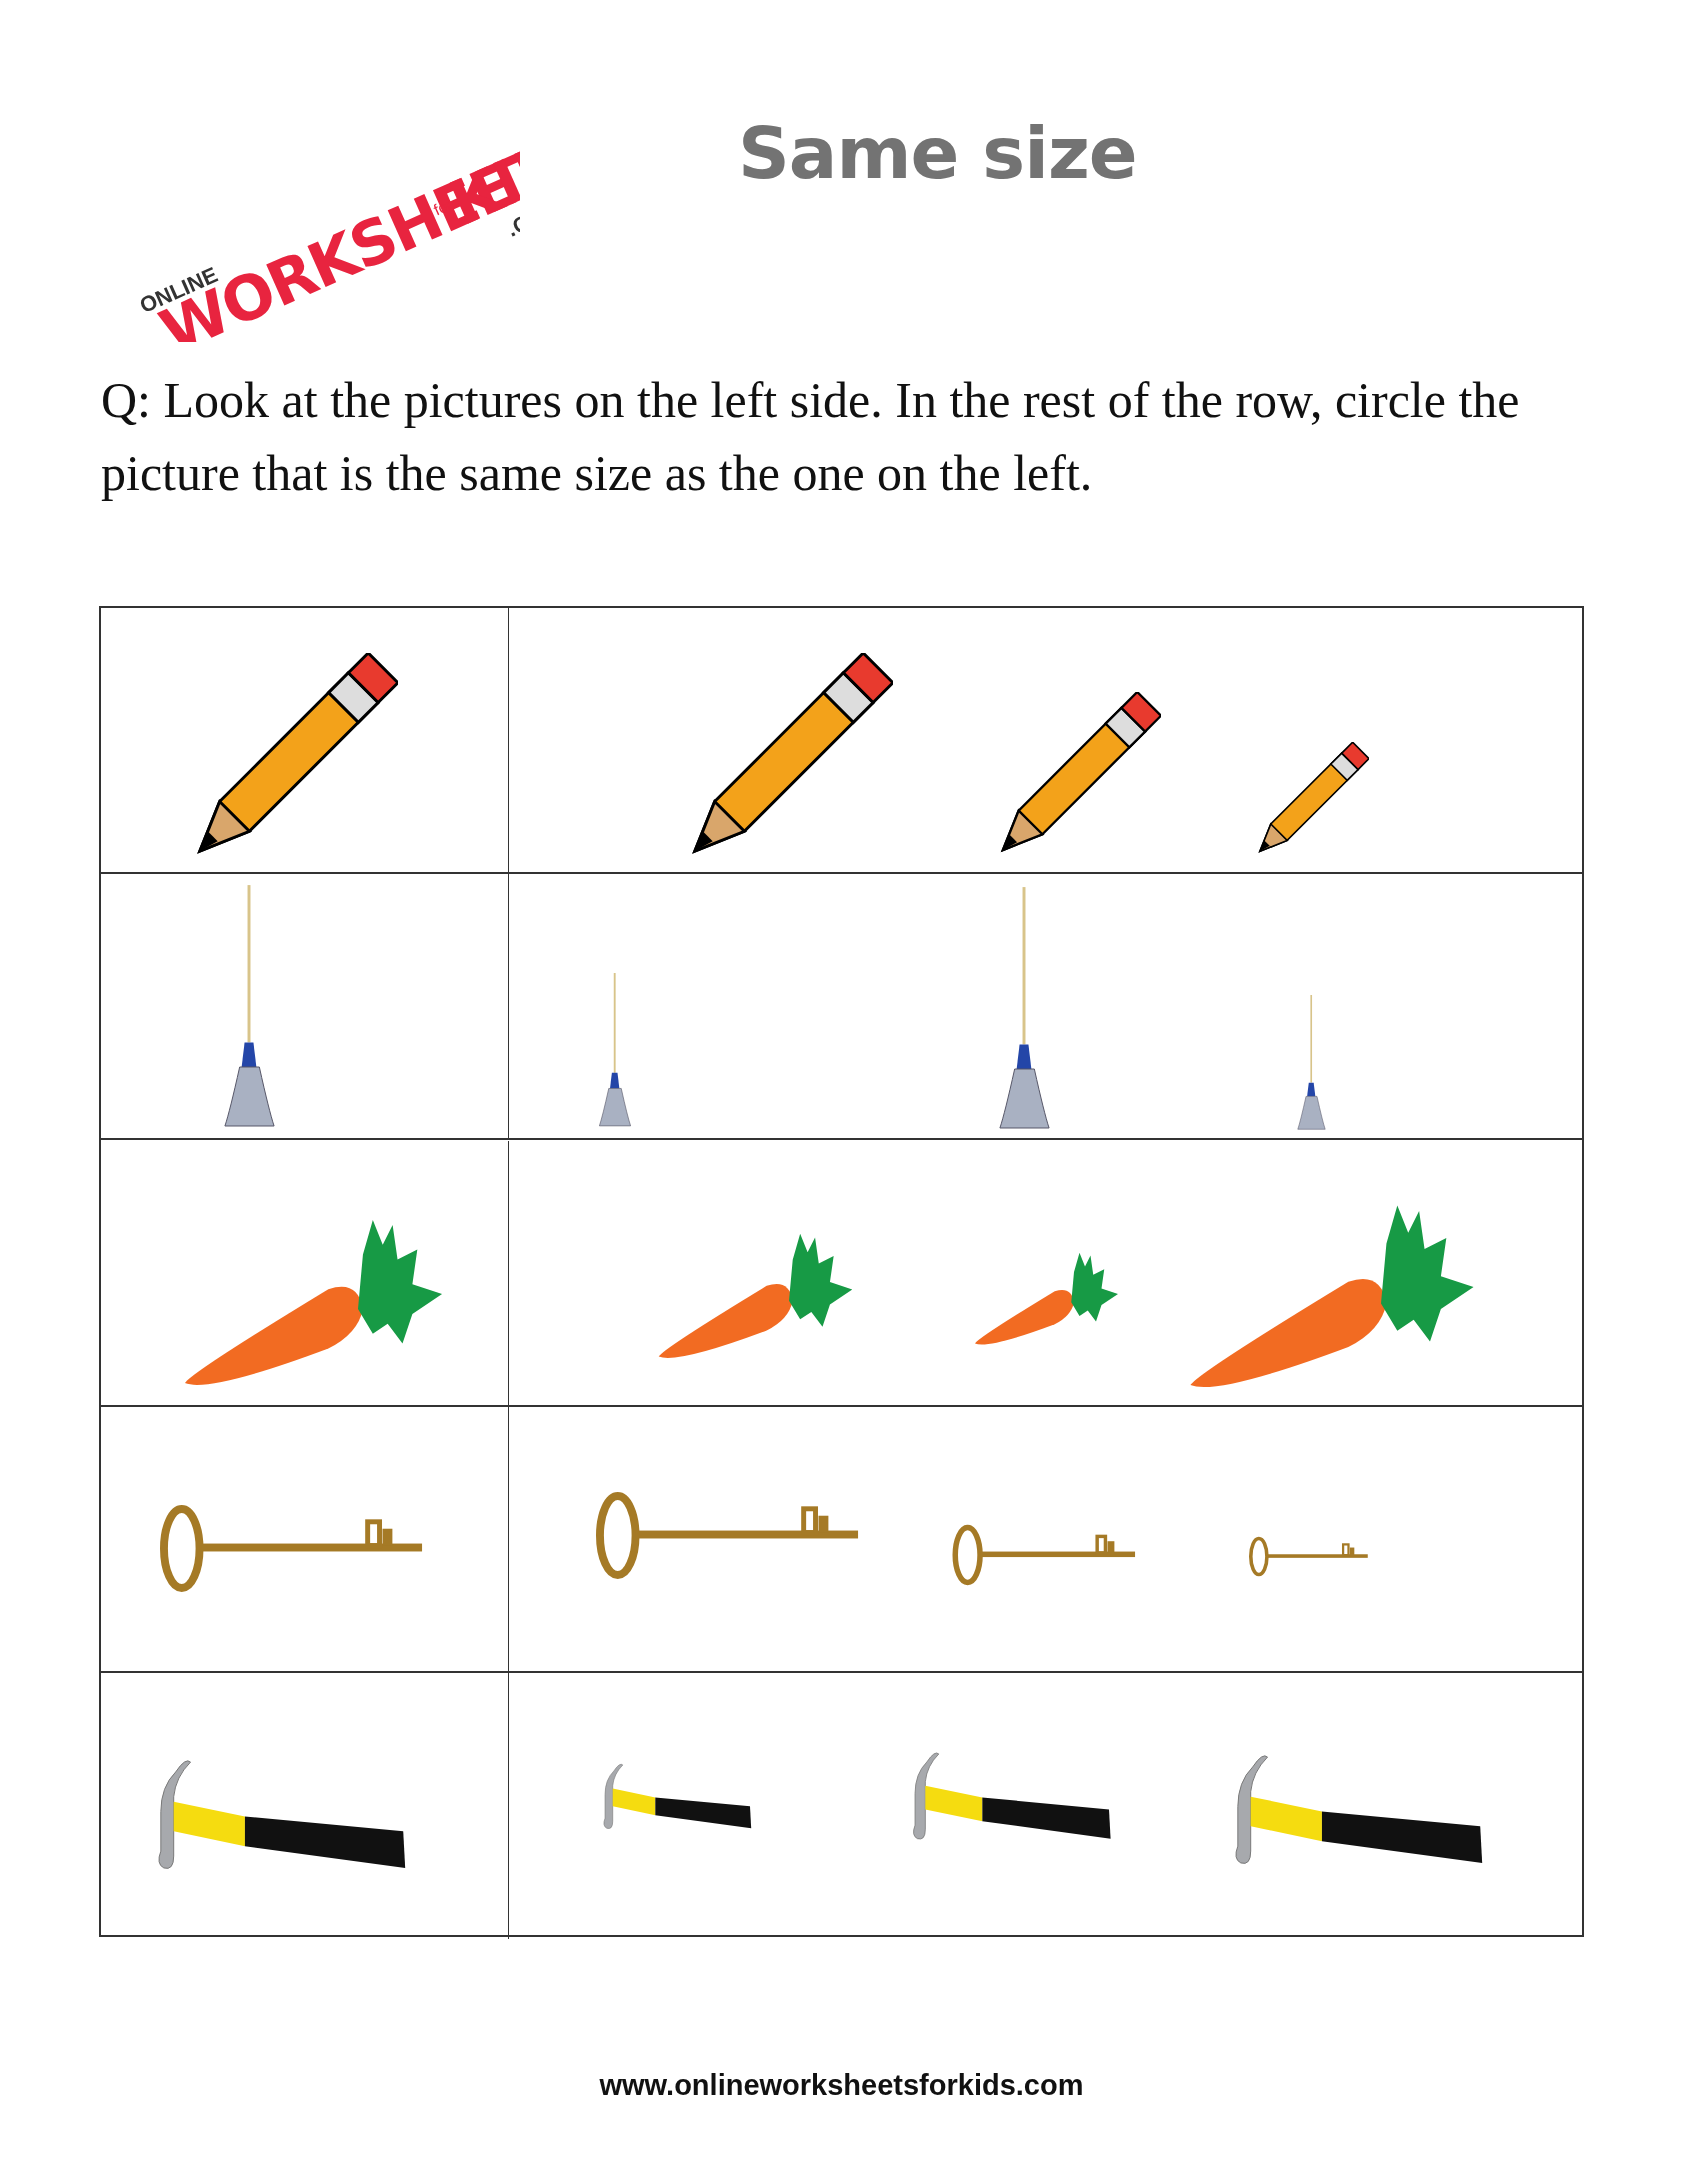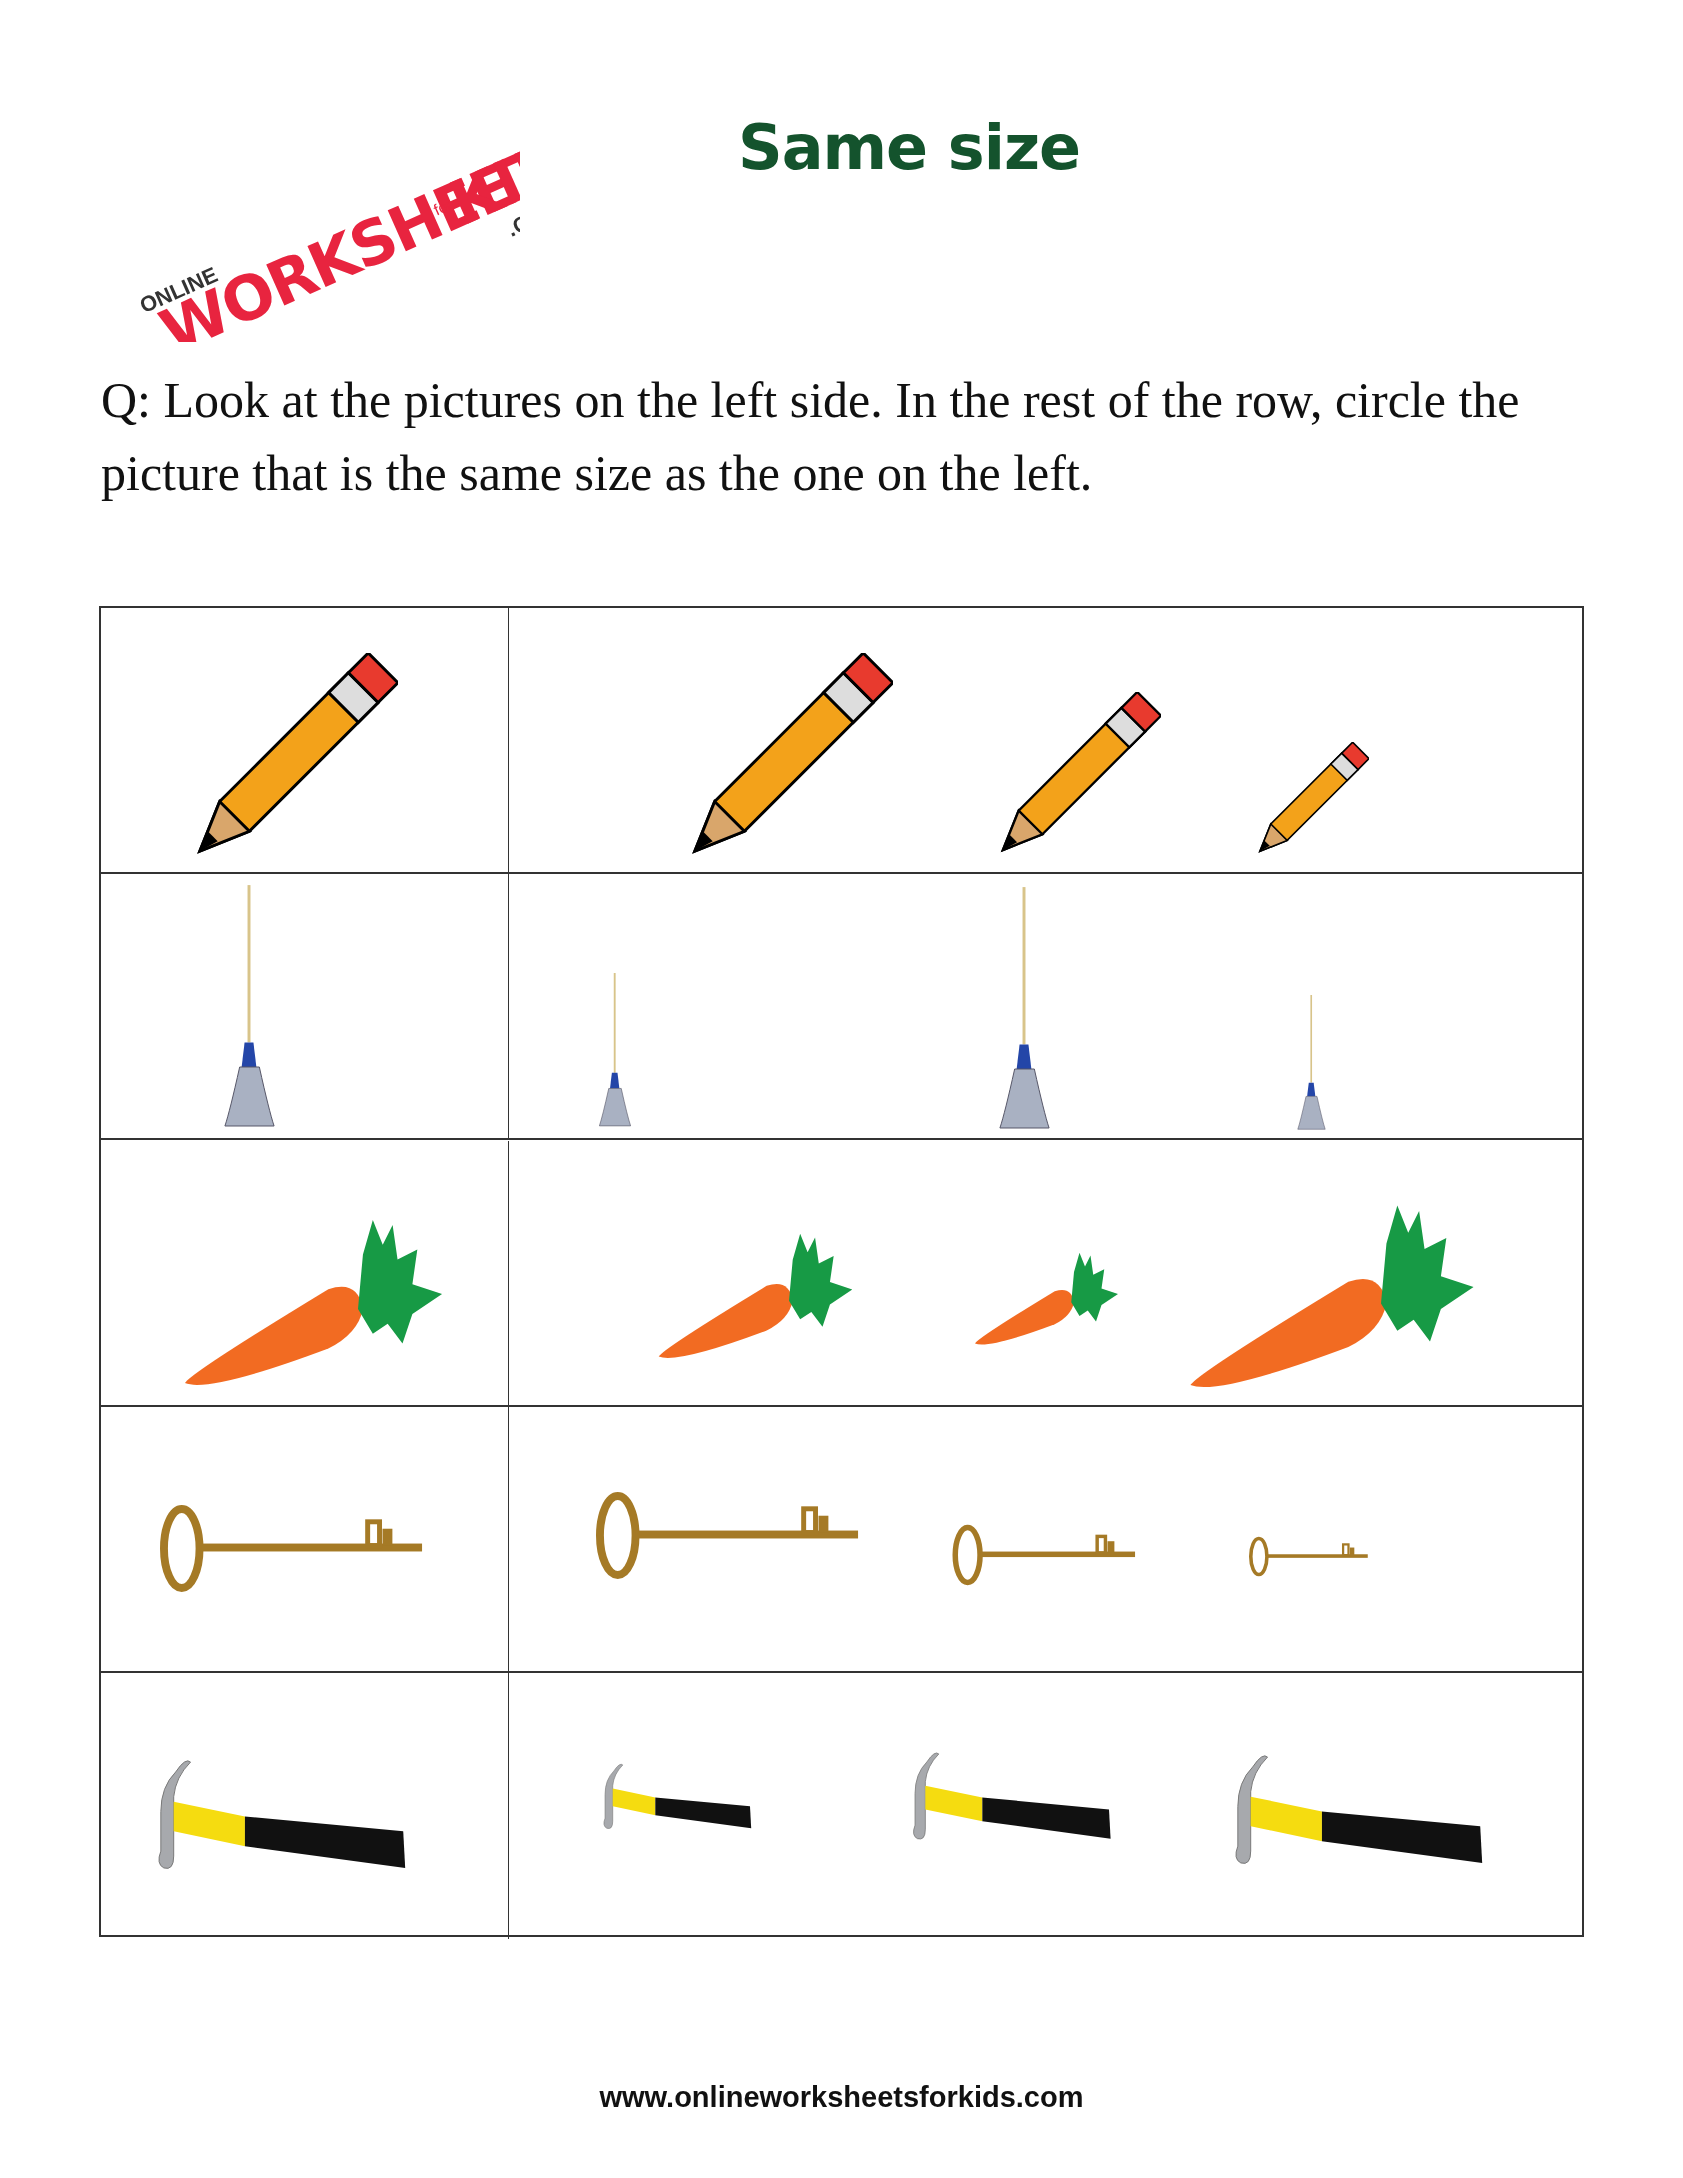--- a/index.html
+++ b/index.html
@@ -1,25 +1,25 @@
 <!DOCTYPE html>
 <html><head>
 <meta charset="utf-8">
 <style>
   html, body { margin:0; padding:0; background:#ffffff; }
   body { width:1683px; height:2178px; position:relative; overflow:hidden; font-family:"Liberation Sans", sans-serif; }
   .logo { position:absolute; left:104px; top:114px; width:416px; height:228px; }
-  .title { position:absolute; left:738px; top:111px; font-family:"DejaVu Sans", sans-serif; font-size:62px; font-weight:bold; color:#14532d; letter-spacing:-1px; }
+  .title { position:absolute; left:738px; top:111px; font-family:"DejaVu Sans", sans-serif; font-size:72px; font-weight:bold; color:#737373; letter-spacing:-1px; }
   .question { position:absolute; left:101px; top:364px; width:1495px; font-family:"Liberation Serif", serif; font-size:50px; line-height:73px; color:#111; }
   .grid { position:absolute; left:99px; top:606px; width:1485px; height:1331px; border:2px solid #333; box-sizing:border-box; }
   .row { position:absolute; left:0; width:100%; height:266px; border-bottom:2px solid #333; box-sizing:border-box; }
   .row:last-child { border-bottom:none; }
   .vdiv { position:absolute; left:407px; top:0; bottom:0; width:0; border-left:1.5px solid #333; }
   .pic { position:absolute; }
-  .footer { position:absolute; left:0; width:1683px; top:2069px; text-align:center; font-family:"Liberation Sans", sans-serif; font-weight:bold; font-size:29px; color:#111;margin-top:12px; }
+  .footer { position:absolute; left:0; width:1683px; top:2069px; text-align:center; font-family:"Liberation Sans", sans-serif; font-weight:bold; font-size:29px; color:#111; }
 </style>
 </head>
 <body>
 
 <div class="logo">
   <svg width="416" height="228" viewBox="0 0 420 230">
     <g transform="rotate(-24 210 115)">
       <text x="20" y="125" font-family="Liberation Sans, sans-serif" font-size="22" font-weight="bold" fill="#333">ONLINE</text>
       <text x="30" y="175" font-family="DejaVu Sans, sans-serif" font-size="62" font-weight="bold" fill="#e8243f" letter-spacing="-2">WORKSHEETS</text>
       <text x="330" y="155" font-family="Liberation Sans, sans-serif" font-size="16" fill="#e8243f">for</text>

